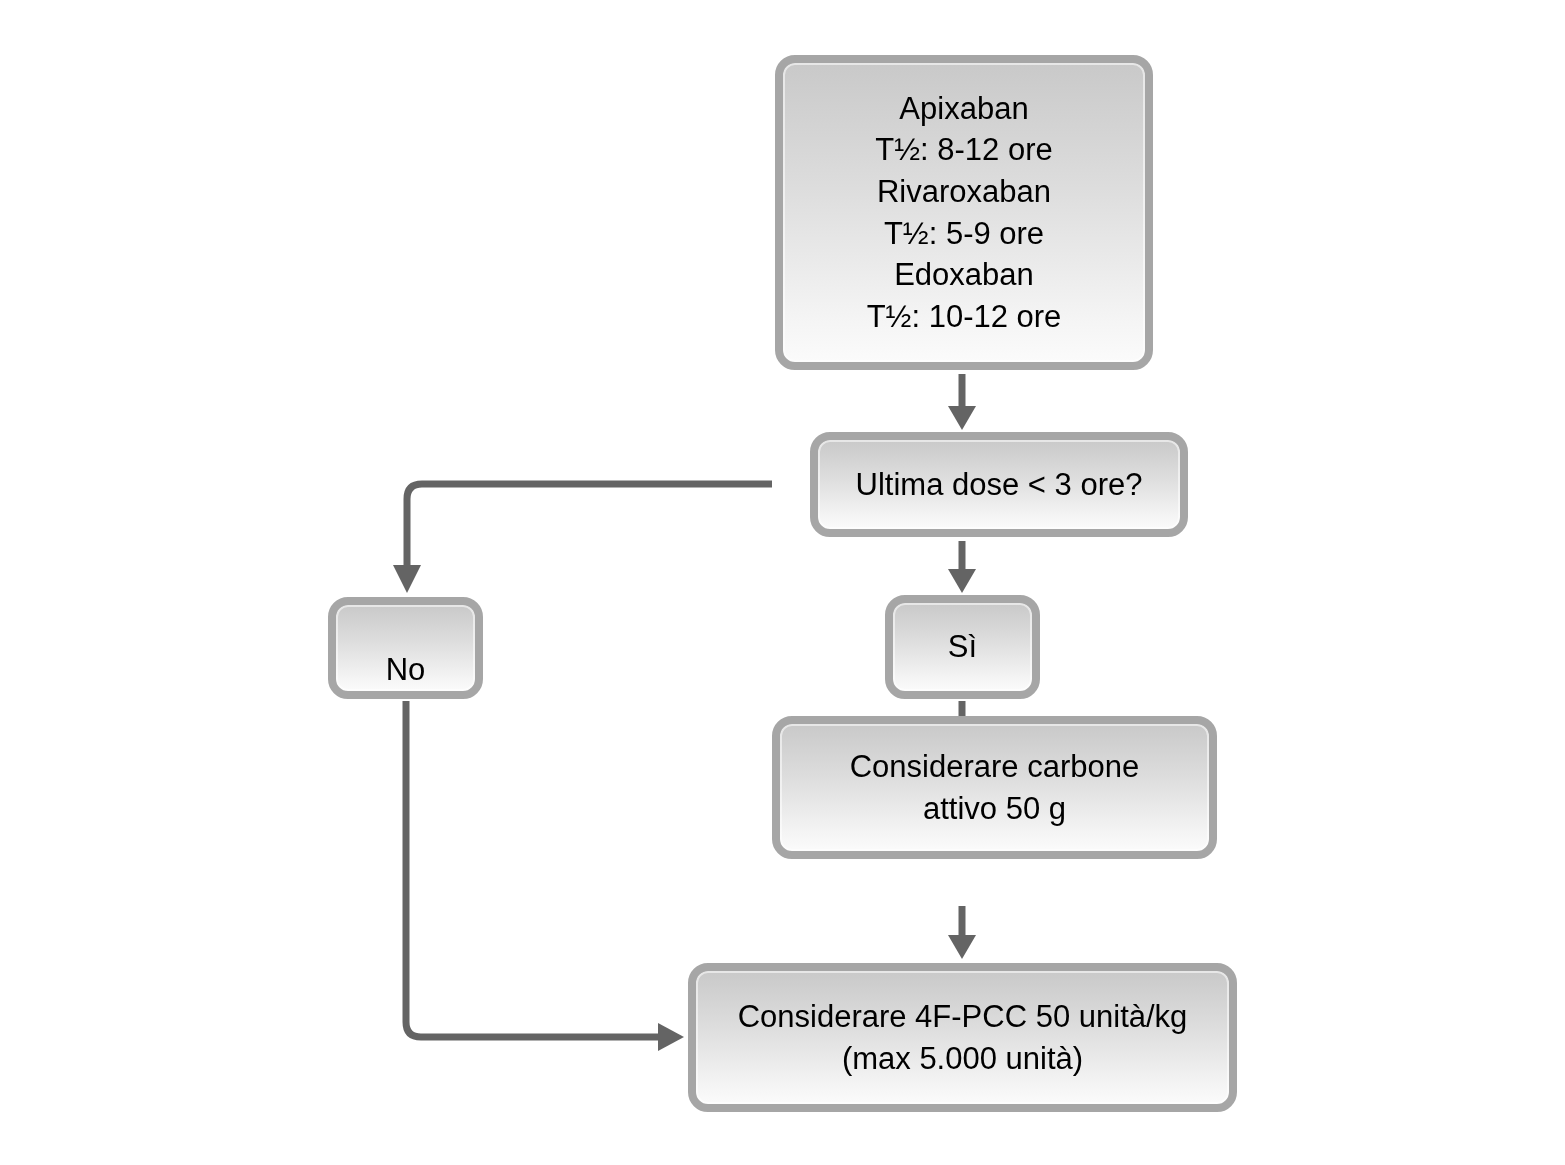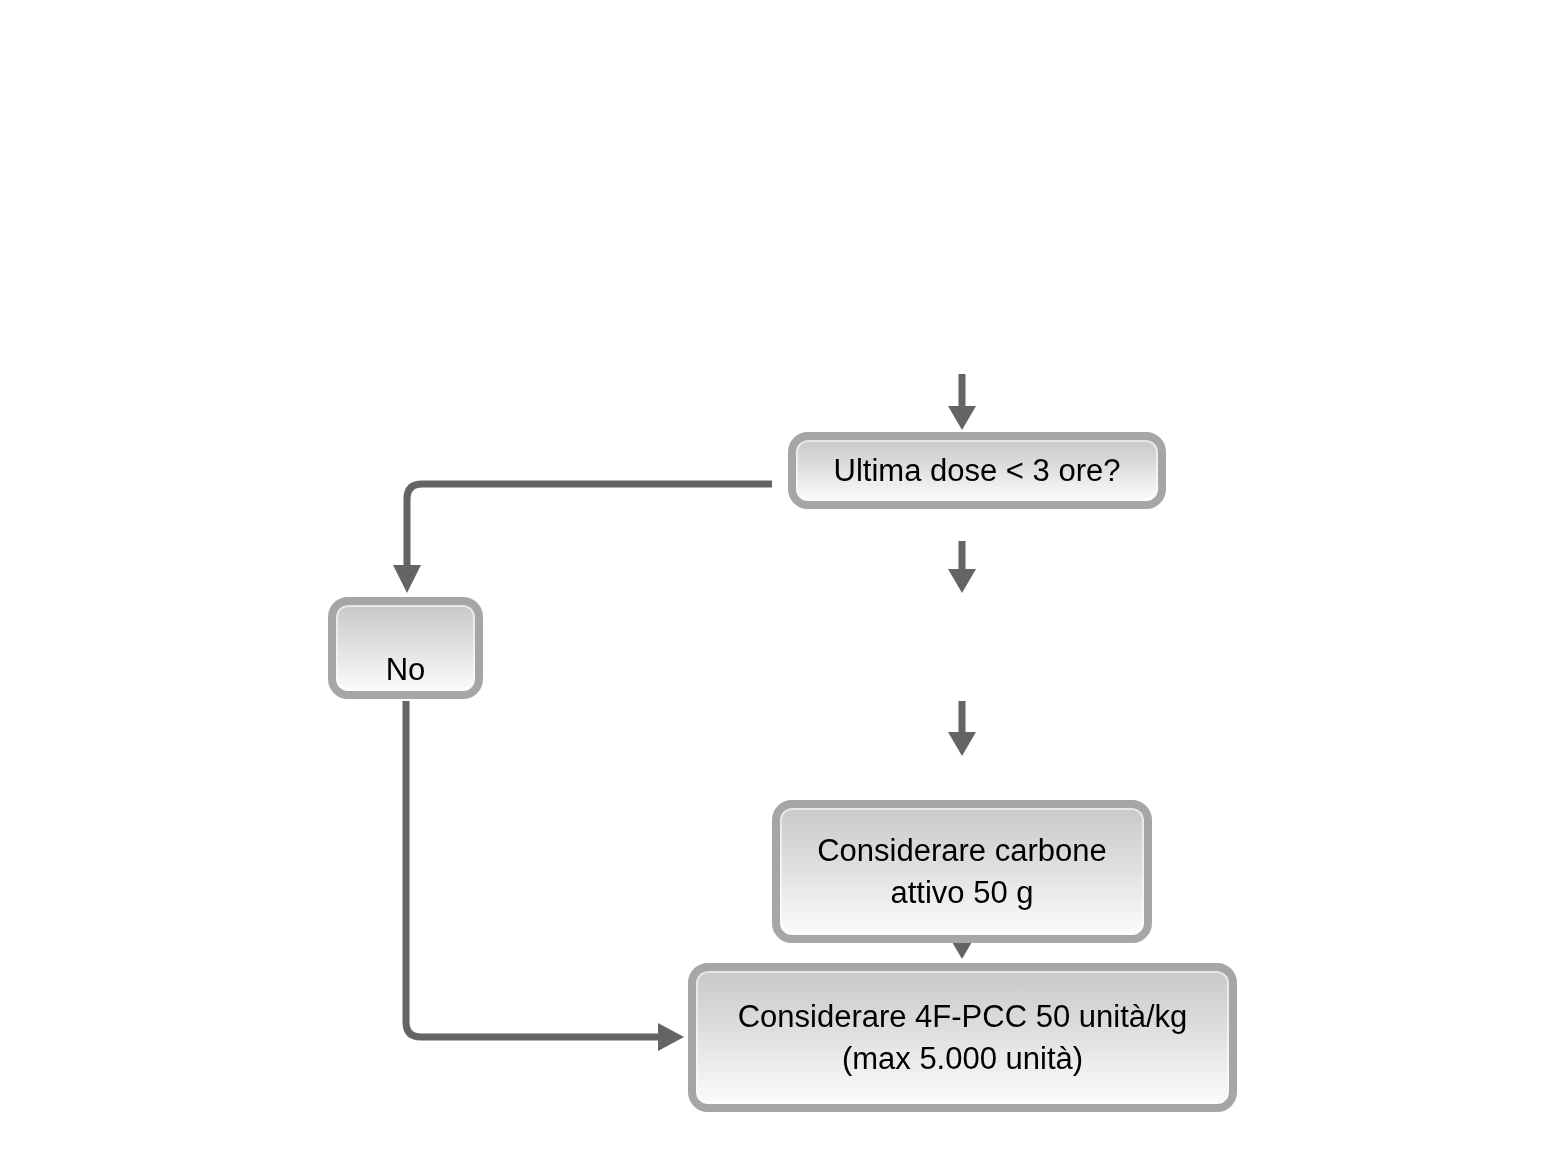--- a/index.html
+++ b/index.html
@@ -38,24 +38,24 @@
     font-size: 31px;
     line-height: 1.34;
   }
   .node-label {
     display: block;
     width: 100%;
     white-space: pre-line;
   }
   
   .n-drugs    { left: 775px; top:  55px; width: 378px; height: 315px; }
-  .n-question { left: 788px; top: 432px; width: 378px; height: 77px; }
+  .n-question { left: 810px; top: 432px; width: 378px; height: 105px; }
   .n-no       { left: 328px; top: 597px; width: 155px; height: 102px; align-items: flex-end; }
   .n-yes      { left: 885px; top: 595px; width: 155px; height: 104px; }
-  .n-charcoal { left: 772px; top: 800px; width: 380px; height: 143px; justify-content: flex-end; }
+  .n-charcoal { left: 772px; top: 716px; width: 445px; height: 143px; justify-content: flex-end; }
   .n-pcc      { left: 688px; top: 963px; width: 549px; height: 149px; }
 </style>
 </head>
 <body>
 
 <div class="canvas">
 
   <svg class="connectors" viewBox="0 0 1565 1165" xmlns="http://www.w3.org/2000/svg">
     <g stroke="#646464" stroke-width="7" fill="none" stroke-linejoin="round">
 
@@ -84,29 +84,40 @@
         <polygon points="393,565 421,565 407,593" fill="#646464" stroke="none"></polygon>
       </g>
 
       <g>
         <path d="M 406 701 V 1022 Q 406 1037 421 1037 H 660"></path>
         <polygon points="658,1023 658,1051 684,1037" fill="#646464" stroke="none"></polygon>
       </g>
     </g>
   </svg>
 
+  <div class="node n-drugs">
+    <span class="node-label">Apixaban
+T½: 8-12 ore
+Rivaroxaban
+T½: 5-9 ore
+Edoxaban
+T½: 10-12 ore</span>
+  </div>
 
   <div class="node n-question">
     <span class="node-label">Ultima dose &lt; 3 ore?</span>
   </div>
 
   <div class="node n-no">
     <span class="node-label">No</span>
   </div>
 
+  <div class="node n-yes">
+    <span class="node-label">Sì</span>
+  </div>
 
   <div class="node n-charcoal">
     <span class="node-label">Considerare carbone
 attivo 50 g</span>
   </div>
 
   <div class="node n-pcc">
     <span class="node-label">Considerare 4F-PCC 50 unità/kg
 (max 5.000 unità)</span>
   </div>

